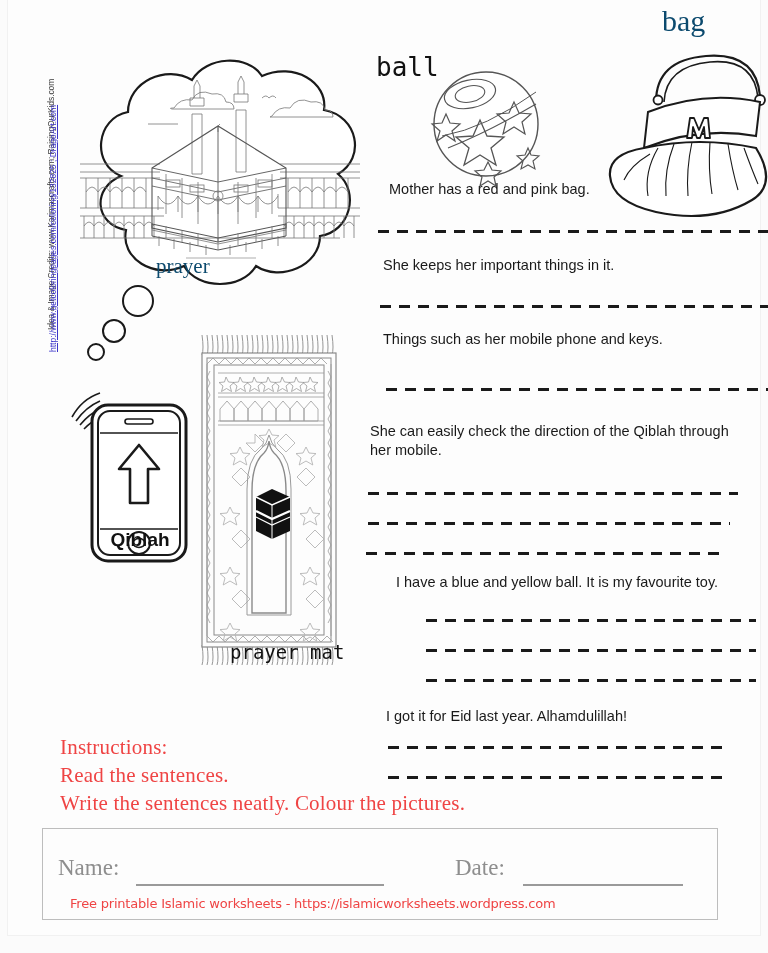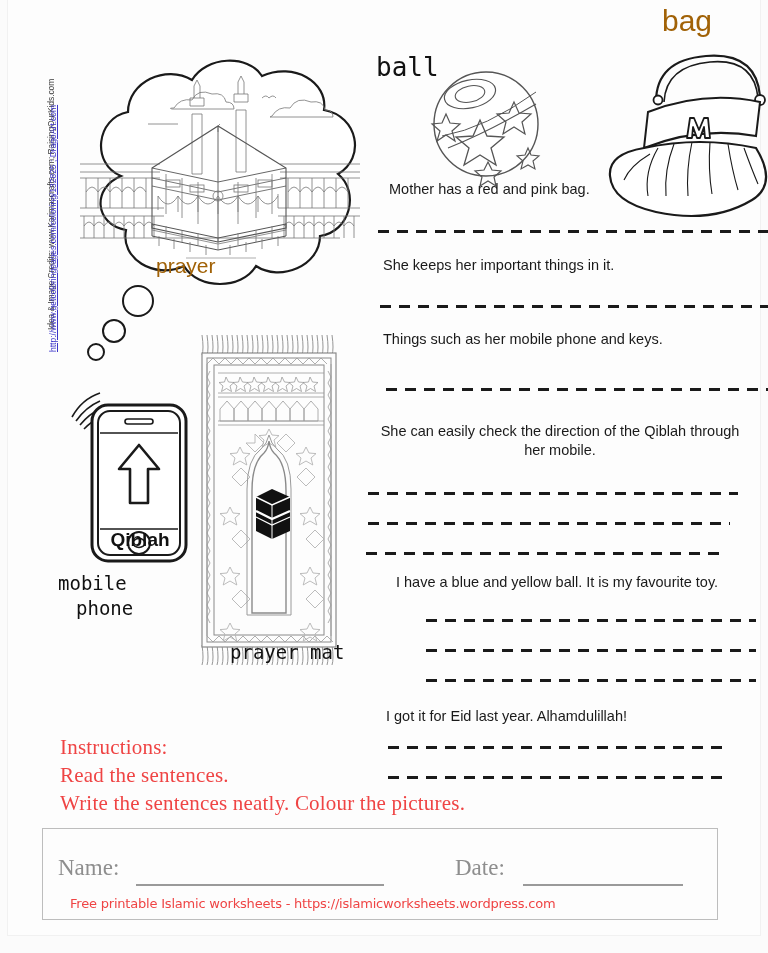--- a/index.html
+++ b/index.html
@@ -50,22 +50,22 @@
 
   
   .lbl-mono{
     position:absolute;
     font-family:"DejaVu Sans Mono", monospace;
     color:#111;
     letter-spacing:0px;
   }
   .lbl-round{
     position:absolute;
-    font-family:Liberation Sans, sans-serif;
-    color:#a16207;
+    font-family:Liberation Serif, serif;
+    color:#0c4a6e;
   }
   #label-ball{left:368px;top:52px;font-size:26px;}
   #label-bag{left:654px;top:4px;font-size:30px;}
   #label-kaabah{left:148px;top:254px;font-size:21px;}
   #label-mobile{left:50px;top:571px;font-size:19px;line-height:25px;}
   #label-prayermat{left:222px;top:641px;font-size:19px;}
 
   
   .bubble-wrap{position:absolute;left:58px;top:46px;width:310px;height:320px;}
 
@@ -78,21 +78,20 @@
   
   .mat-wrap{position:absolute;left:186px;top:331px;width:150px;height:338px;}
 
   
   .sent{
     position:absolute;
     font-family:"Liberation Sans", sans-serif;
     font-size:14.5px;
     color:#1a1a1a;
     line-height:19px;
-    text-align:center;
   }
   #sent-1{left:381px;top:180px;}
   #sent-2{left:375px;top:256px;}
   #sent-3{left:375px;top:330px;}
   #sent-4{left:362px;top:422px;width:380px;}
   #sent-5{left:388px;top:573px;}
   #sent-6{left:378px;top:707px;}
 
   
   .dline{
@@ -408,24 +407,20 @@
         <path d="M78 174 L78 208" fill="none" stroke="#ffffff" stroke-width="1"></path>
         <path d="M62 180 L78 188 L96 180" fill="none" stroke="#ffffff" stroke-width="2.4"></path>
         <path d="M62 186 L78 194 L96 186" fill="none" stroke="#ffffff" stroke-width="1.2"></path>
       </g>
     </svg>
   </div>
 
   <div class="lbl-mono" id="label-ball">ball</div>
   <div class="lbl-round" id="label-bag">bag</div>
   <div class="lbl-round" id="label-kaabah">prayer</div>
-  <div class="lbl-mono" id="label-mobile">
-    <div>mobile</div>
-    <div style="padding-left:18px;">phone</div>
-  </div>
   <div class="lbl-mono" id="label-prayermat">prayer mat</div>
 
   <div class="sent" id="sent-1">Mother has a red and pink bag.</div>
   <div class="sent" id="sent-2">She keeps her important things in it.</div>
   <div class="sent" id="sent-3">Things such as her mobile phone and keys.</div>
   <div class="sent" id="sent-4">She can easily check the direction of the Qiblah through her mobile.</div>
   <div class="sent" id="sent-5">I have a blue and yellow ball. It is my favourite toy.</div>
   <div class="sent" id="sent-6">I got it for Eid last year. Alhamdulillah!</div>
 
   <div class="dline" id="dl-1"></div>

